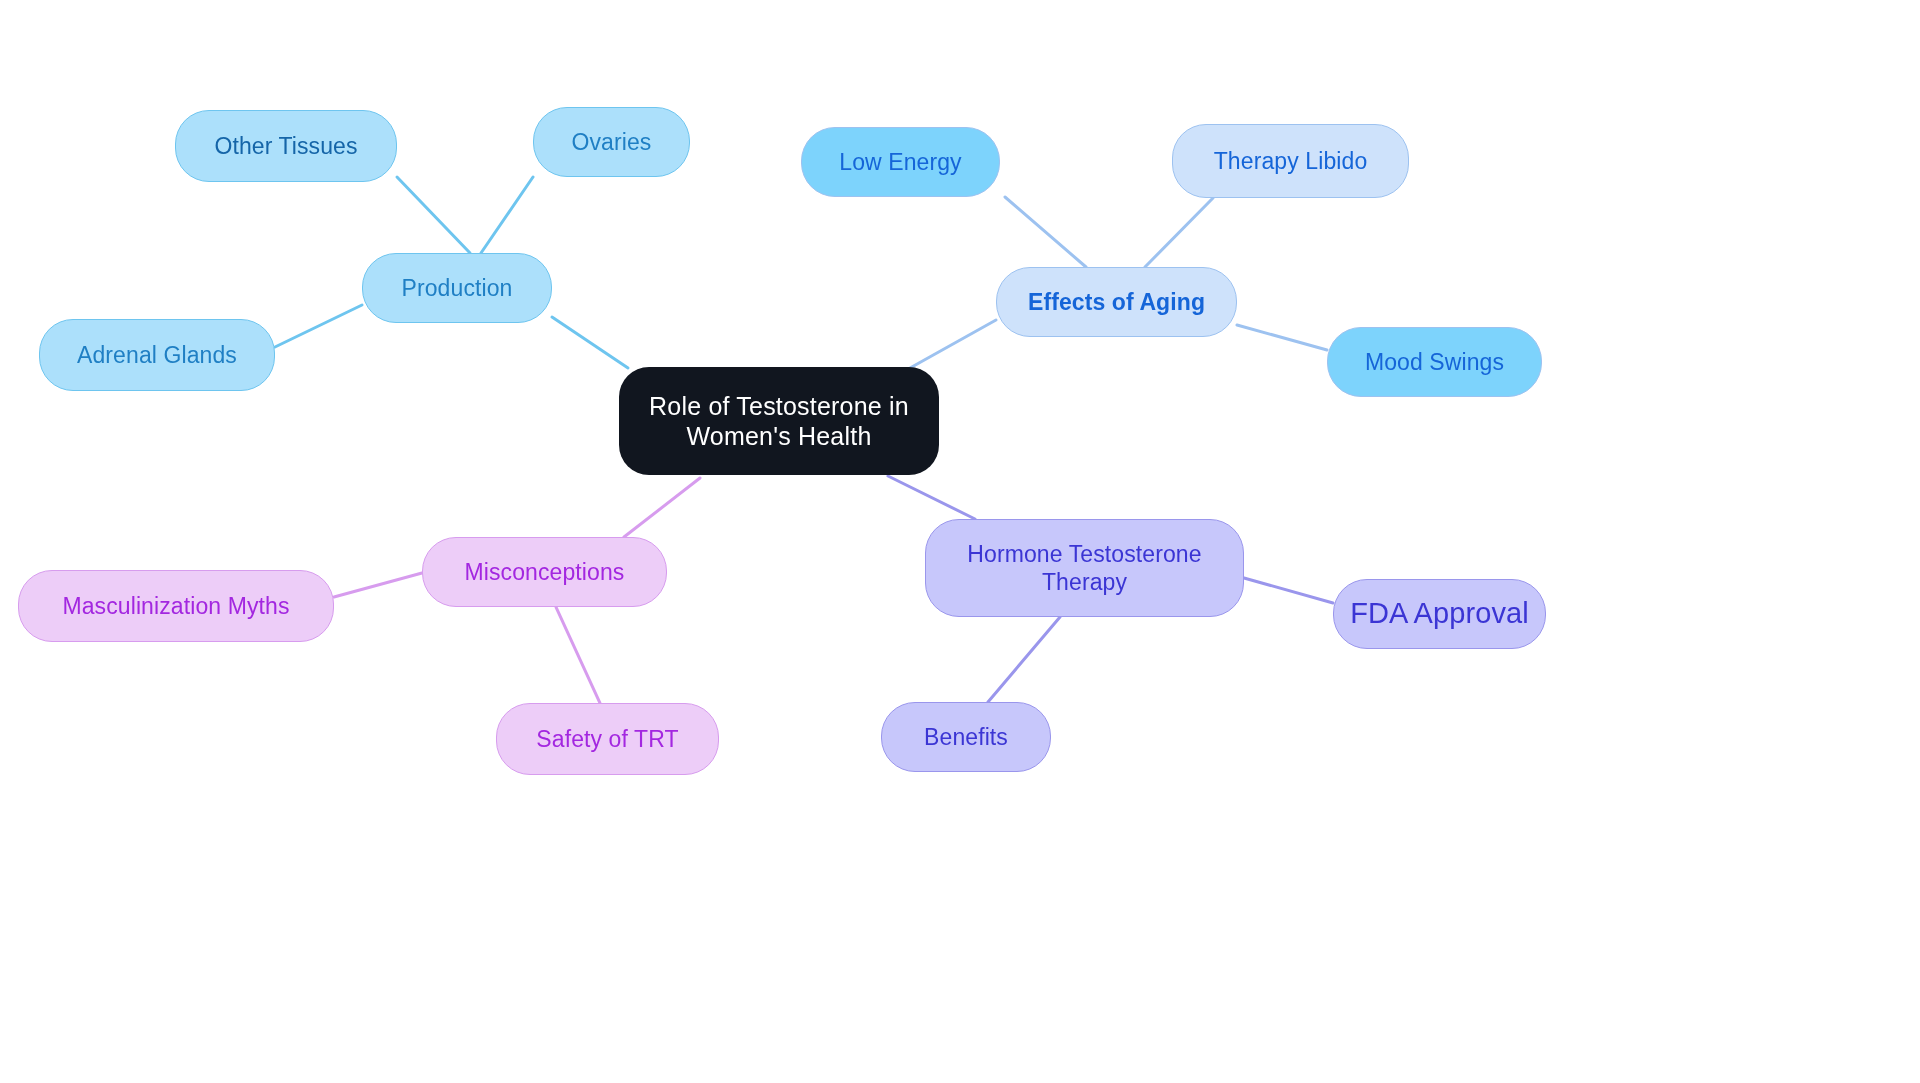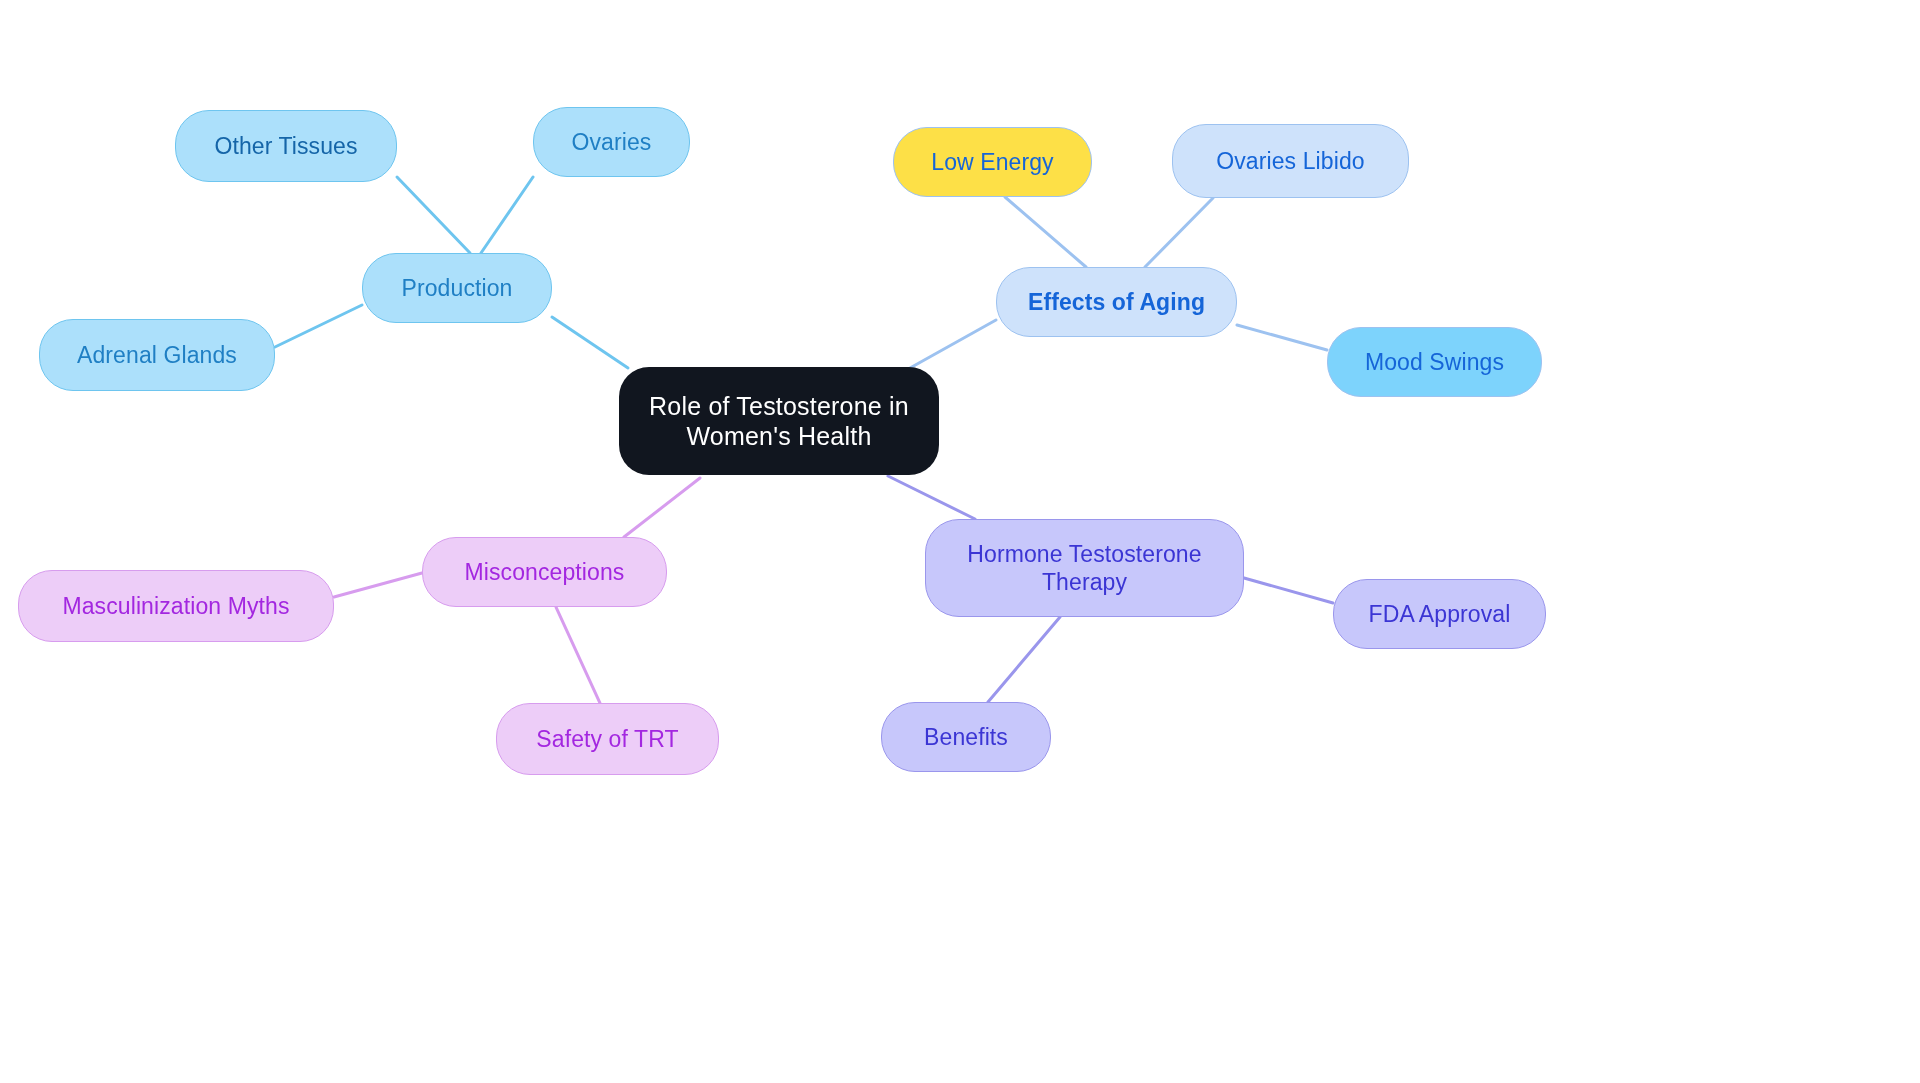--- a/index.html
+++ b/index.html
@@ -75,24 +75,24 @@
       <line x1="556" y1="607" x2="600" y2="703" stroke="#d79cee" stroke-width="3" stroke-linecap="round"></line>
     </svg>
   <div id="nodes">
       <div class="node root" style="left: 590px; top: 367px; width: 320px; height: 108px; background: rgb(17, 22, 31); color: rgb(255, 255, 255); border-color: rgb(17, 22, 31); font-size: 25px; margin-left: 29px;"><span class="node-label">Role of Testosterone in
 Women's Health</span></div>
       <div class="node" style="left: 362px; top: 253px; width: 190px; height: 70px; background: rgb(172, 224, 251); color: rgb(31, 127, 196); border-color: rgb(110, 197, 239); font-size: 23px;"><span class="node-label">Production</span></div>
       <div class="node" style="left: 175px; top: 110px; width: 222px; height: 72px; background: rgb(172, 224, 251); color: rgb(21, 101, 168); border-color: rgb(110, 197, 239); font-size: 23px; align-items: center;"><span class="node-label">Other Tissues</span></div>
       <div class="node" style="left: 533px; top: 107px; width: 157px; height: 70px; background: rgb(172, 224, 251); color: rgb(31, 127, 196); border-color: rgb(110, 197, 239); font-size: 23px;"><span class="node-label">Ovaries</span></div>
       <div class="node" style="left: 39px; top: 319px; width: 236px; height: 72px; background: rgb(172, 224, 251); color: rgb(31, 127, 196); border-color: rgb(110, 197, 239); font-size: 23px;"><span class="node-label">Adrenal Glands</span></div>
       <div class="node" style="left: 996px; top: 267px; width: 241px; height: 70px; background: rgb(206, 226, 251); color: rgb(21, 101, 216); border-color: rgb(157, 194, 240); font-size: 23px; font-weight: bold;"><span class="node-label">Effects of Aging</span></div>
-      <div class="node" style="left: 893px; top: 127px; width: 199px; height: 70px; background: #fde047; color: rgb(21, 101, 216); border-color: rgb(157, 194, 240); font-size: 23px;"><span class="node-label">Low Energy</span></div>
-      <div class="node" style="left: 1172px; top: 124px; width: 237px; height: 74px; background: rgb(206, 226, 251); color: rgb(21, 101, 216); border-color: rgb(157, 194, 240); font-size: 23px;"><span class="node-label">Ovaries Libido</span></div>
+      <div class="node" style="left: 801px; top: 127px; width: 199px; height: 70px; background: #7dd3fc; color: rgb(21, 101, 216); border-color: rgb(157, 194, 240); font-size: 23px;"><span class="node-label">Low Energy</span></div>
+      <div class="node" style="left: 1172px; top: 124px; width: 237px; height: 74px; background: rgb(206, 226, 251); color: rgb(21, 101, 216); border-color: rgb(157, 194, 240); font-size: 23px;"><span class="node-label">Therapy Libido</span></div>
       <div class="node" style="left: 1327px; top: 327px; width: 215px; height: 70px; background: #7dd3fc; color: rgb(21, 101, 216); border-color: rgb(157, 194, 240); font-size: 23px; justify-content: center;"><span class="node-label">Mood Swings</span></div>
       <div class="node" style="left: 925px; top: 519px; width: 319px; height: 98px; background: rgb(199, 199, 251); color: rgb(59, 53, 212); border-color: rgb(154, 150, 236); font-size: 23px;"><span class="node-label">Hormone Testosterone
 Therapy</span></div>
-      <div class="node" style="left: 1333px; top: 579px; width: 213px; height: 70px; background: rgb(199, 199, 251); color: rgb(59, 53, 212); border-color: rgb(154, 150, 236); font-size: 23px;"><span class="node-label">FDA Approval</span></div>
+      <div class="node" style="left: 1333px; top: 579px; width: 213px; height: 70px; background: rgb(199, 199, 251); color: rgb(59, 53, 212); border-color: rgb(154, 150, 236); font-size: 29px;"><span class="node-label">FDA Approval</span></div>
       <div class="node" style="left: 881px; top: 702px; width: 170px; height: 70px; background: rgb(199, 199, 251); color: rgb(59, 53, 212); border-color: rgb(154, 150, 236); font-size: 23px;"><span class="node-label">Benefits</span></div>
       <div class="node" style="left: 422px; top: 537px; width: 245px; height: 70px; background: rgb(237, 205, 248); color: rgb(163, 39, 224); border-color: rgb(215, 156, 238); font-size: 23px;"><span class="node-label">Misconceptions</span></div>
       <div class="node" style="left: 18px; top: 570px; width: 316px; height: 72px; background: rgb(237, 205, 248); color: rgb(163, 39, 224); border-color: rgb(215, 156, 238); font-size: 23px;"><span class="node-label">Masculinization Myths</span></div>
       <div class="node" style="left: 496px; top: 703px; width: 223px; height: 72px; background: rgb(237, 205, 248); color: rgb(163, 39, 224); border-color: rgb(215, 156, 238); font-size: 23px; text-align: center;"><span class="node-label">Safety of TRT</span></div>
     </div>
 </div>
 
 </body></html>

